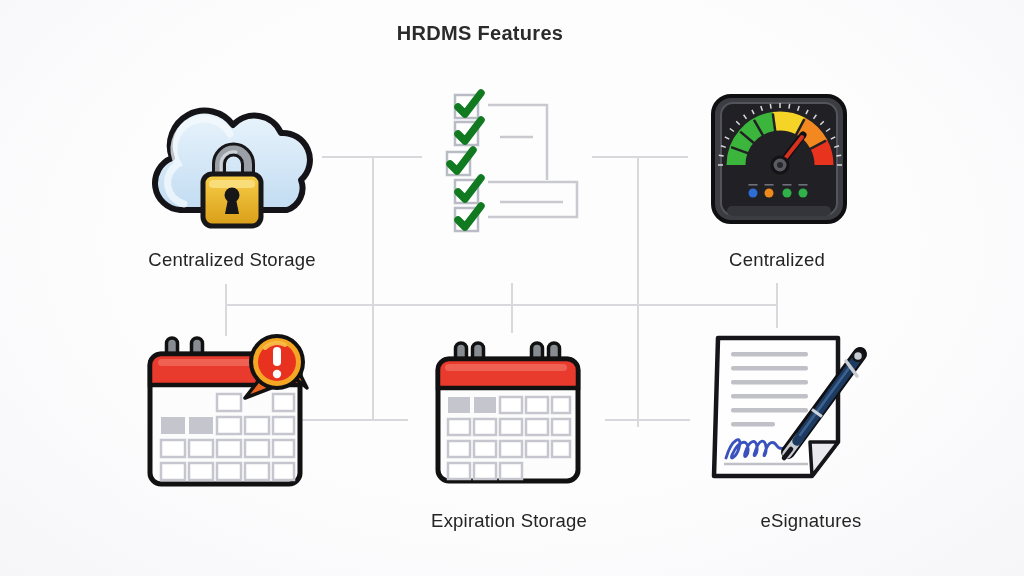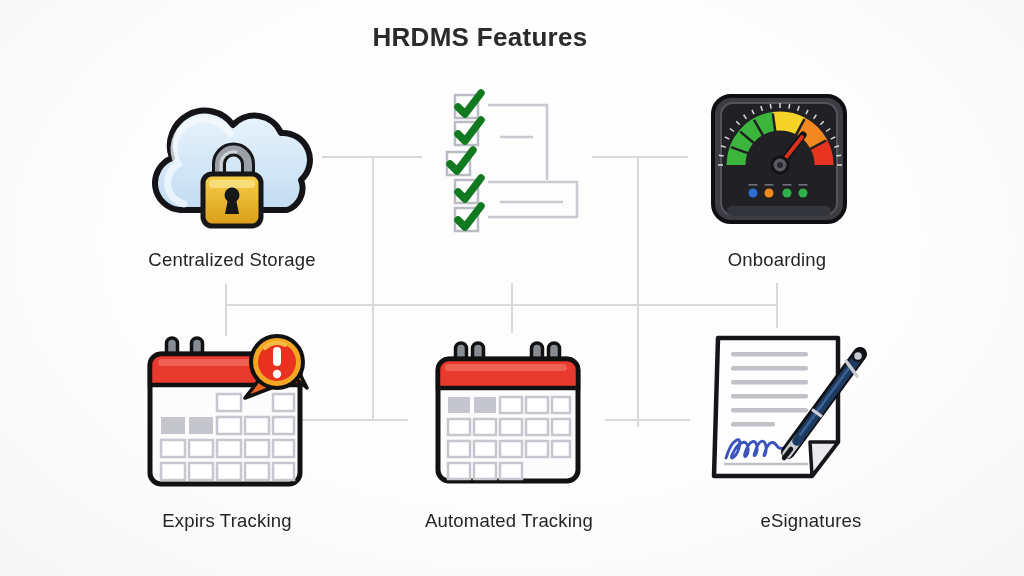--- a/index.html
+++ b/index.html
@@ -7,21 +7,21 @@
     width:1024px;height:576px;overflow:hidden;
     font-family:"Liberation Sans","DejaVu Sans",sans-serif;
     background:#fff;
   }
   .canvas{
     position:relative;width:1024px;height:576px;
     background:radial-gradient(ellipse at 50% 42%, #fdfdfe 55%, #f6f6f8 100%);
   }
   .title{
     position:absolute;left:0;top:22px;width:960px;
-    text-align:center;font-size:26px;font-weight:600;color:#2b2b2b;
+    text-align:center;font-size:20px;font-weight:600;color:#2b2b2b;
     letter-spacing:.3px;
   }
   .feature-label{
     position:absolute;font-size:18.5px;font-weight:500;color:#242424;
     text-align:left;transform:translateX(-50%);white-space:nowrap;
     letter-spacing:.2px;
   }
   .icon-box{position:absolute;}
   .icon-box svg{display:block;overflow:visible;}
   .connector{position:absolute;background:#d9d9dd;}
@@ -145,21 +145,21 @@
           <rect x="61.5" y="91" width="9" height="1.6"></rect>
           <rect x="79.5" y="91" width="9" height="1.6"></rect>
           <rect x="95.5" y="91" width="9" height="1.6"></rect>
         </g>
       <circle cx="50" cy="100" r="4.5" fill="#2e6cd6"></circle>
       <circle cx="66" cy="100" r="4.5" fill="#ee8a1c"></circle>
       <circle cx="84" cy="100" r="4.5" fill="#2fb04a"></circle>
       <circle cx="100" cy="100" r="4.5" fill="#2fb04a"></circle>
     </svg>
   </div>
-  <div class="feature-label" style="left:777px;top:249px;">Onboarding</div>
+  <div class="feature-label" style="left:777px;top:249px;">Centralized</div>
 
   <div class="icon-box" style="left:145px;top:330px;width:165px;height:160px;">
     <svg width="165" height="160" viewBox="0 0 165 160">
       <g>
         <rect x="21.5" y="8" width="11" height="28" rx="5.5" fill="#878b92" stroke="#111" stroke-width="3.5"></rect>
         <rect x="46.5" y="8" width="11" height="28" rx="5.5" fill="#878b92" stroke="#111" stroke-width="3.5"></rect>
       </g>
       <rect x="5" y="24" width="150" height="130" rx="11" fill="#fcfcfd" stroke="#111" stroke-width="5"></rect>
       <path d="M 5,55 V 35 A 11,11 0 0 1 16,24 H 144 A 11,11 0 0 1 155,35 V 55 Z" fill="#e83a2d" stroke="#111" stroke-width="4.5"></path>
       <rect x="13" y="29" width="130" height="7" rx="3.5" fill="#f0695a" opacity=".85"></rect>
@@ -188,21 +188,20 @@
         <path d="M 114,50 L 100,68 L 126,58 Z" fill="#e8641f" stroke="#111" stroke-width="3.5" stroke-linejoin="round"></path>
         <path d="M 150,48 L 162,58 L 152,38 Z" fill="#d8831a" stroke="#111" stroke-width="3.5" stroke-linejoin="round"></path>
         <circle cx="132" cy="32" r="26" fill="#f5a623" stroke="#111" stroke-width="4"></circle>
         <circle cx="132" cy="32" r="19" fill="#e8321f"></circle>
         <path d="M 120,18 A 17 17 0 0 1 140,15" fill="none" stroke="#f8c24a" stroke-width="4" stroke-linecap="round" opacity=".9"></path>
         <rect x="128" y="17" width="8" height="19" rx="4" fill="#ffffff"></rect>
         <circle cx="132" cy="44" r="4.2" fill="#ffffff"></circle>
       </g>
     </svg>
   </div>
-  <div class="feature-label" style="left:227px;top:510px;">Expirs Tracking</div>
 
   <div class="icon-box" style="left:433px;top:335px;width:150px;height:152px;">
     <svg width="150" height="152" viewBox="0 0 150 152">
       <g fill="#878b92" stroke="#111" stroke-width="3.5">
         <rect x="22.5" y="8" width="11" height="27" rx="5.5"></rect>
         <rect x="39.5" y="8" width="11" height="27" rx="5.5"></rect>
         <rect x="98.5" y="8" width="11" height="27" rx="5.5"></rect>
         <rect x="115.5" y="8" width="11" height="27" rx="5.5"></rect>
       </g>
       <rect x="5" y="24" width="140" height="122" rx="11" fill="#fcfcfd" stroke="#111" stroke-width="5"></rect>
@@ -225,21 +224,21 @@
         <rect x="15" y="128" width="22" height="16"></rect>
           <rect x="41" y="128" width="22" height="16"></rect>
           <rect x="67" y="128" width="22" height="16"></rect>
       </g>
       <g fill="#c5c5cd">
         <rect x="15" y="62" width="22" height="16"></rect>
           <rect x="41" y="62" width="22" height="16"></rect>
       </g>
     </svg>
   </div>
-  <div class="feature-label" style="left:509px;top:510px;">Automated Tracking</div>
+  <div class="feature-label" style="left:509px;top:510px;">Expiration Storage</div>
 
   <div class="icon-box" style="left:700px;top:330px;width:180px;height:155px;">
     <svg width="180" height="155" viewBox="0 0 180 155">
       <path d="M 18,8 H 138 V 112 L 112,146 H 14 Z" fill="#fefefe" stroke="#15151a" stroke-width="4.5" stroke-linejoin="round"></path>
       <path d="M 138,112 L 112,146 L 110,112 Z" fill="#e9e9ee" stroke="#15151a" stroke-width="3.5" stroke-linejoin="round"></path>
       <g fill="#c0c0c7">
         <rect x="31" y="22" width="77" height="4.5" rx="2"></rect>
         <rect x="31" y="36" width="77" height="4.5" rx="2"></rect>
         <rect x="31" y="50" width="77" height="4.5" rx="2"></rect>
         <rect x="31" y="64" width="77" height="4.5" rx="2"></rect>

